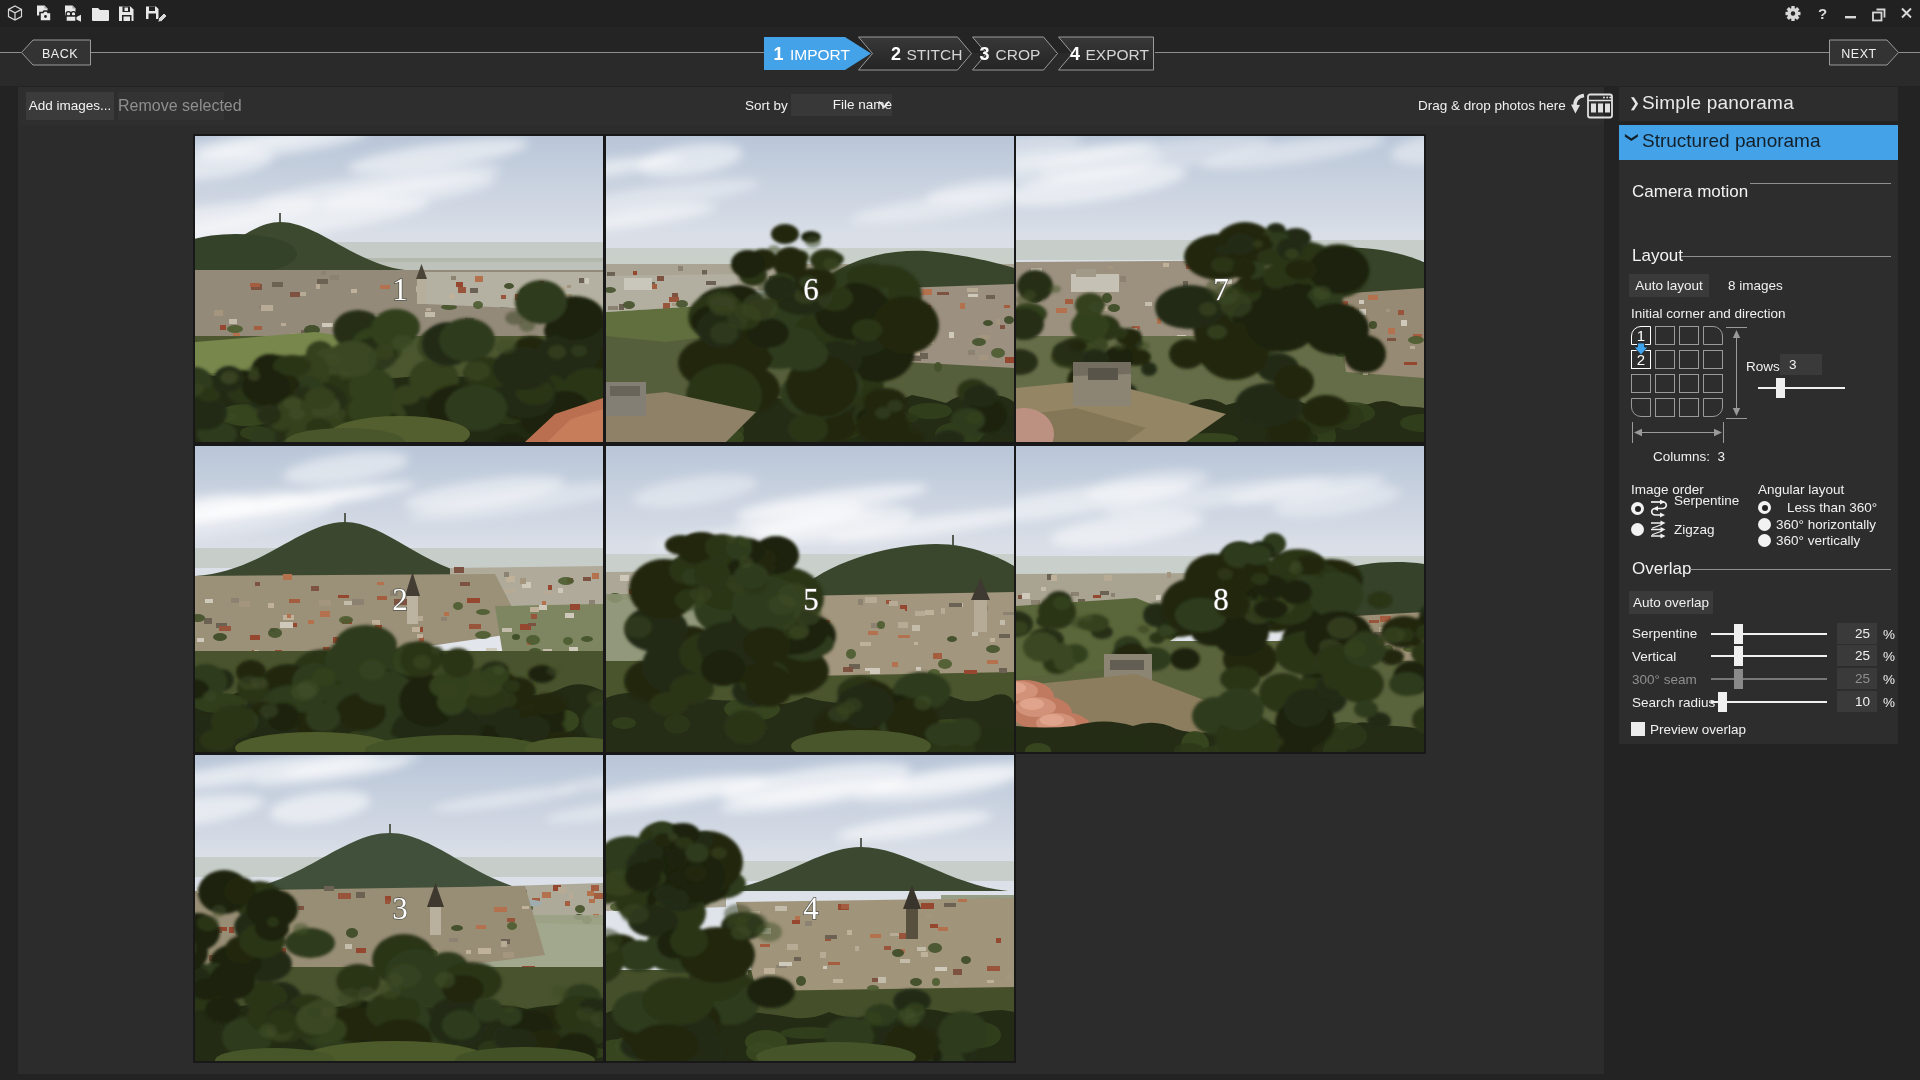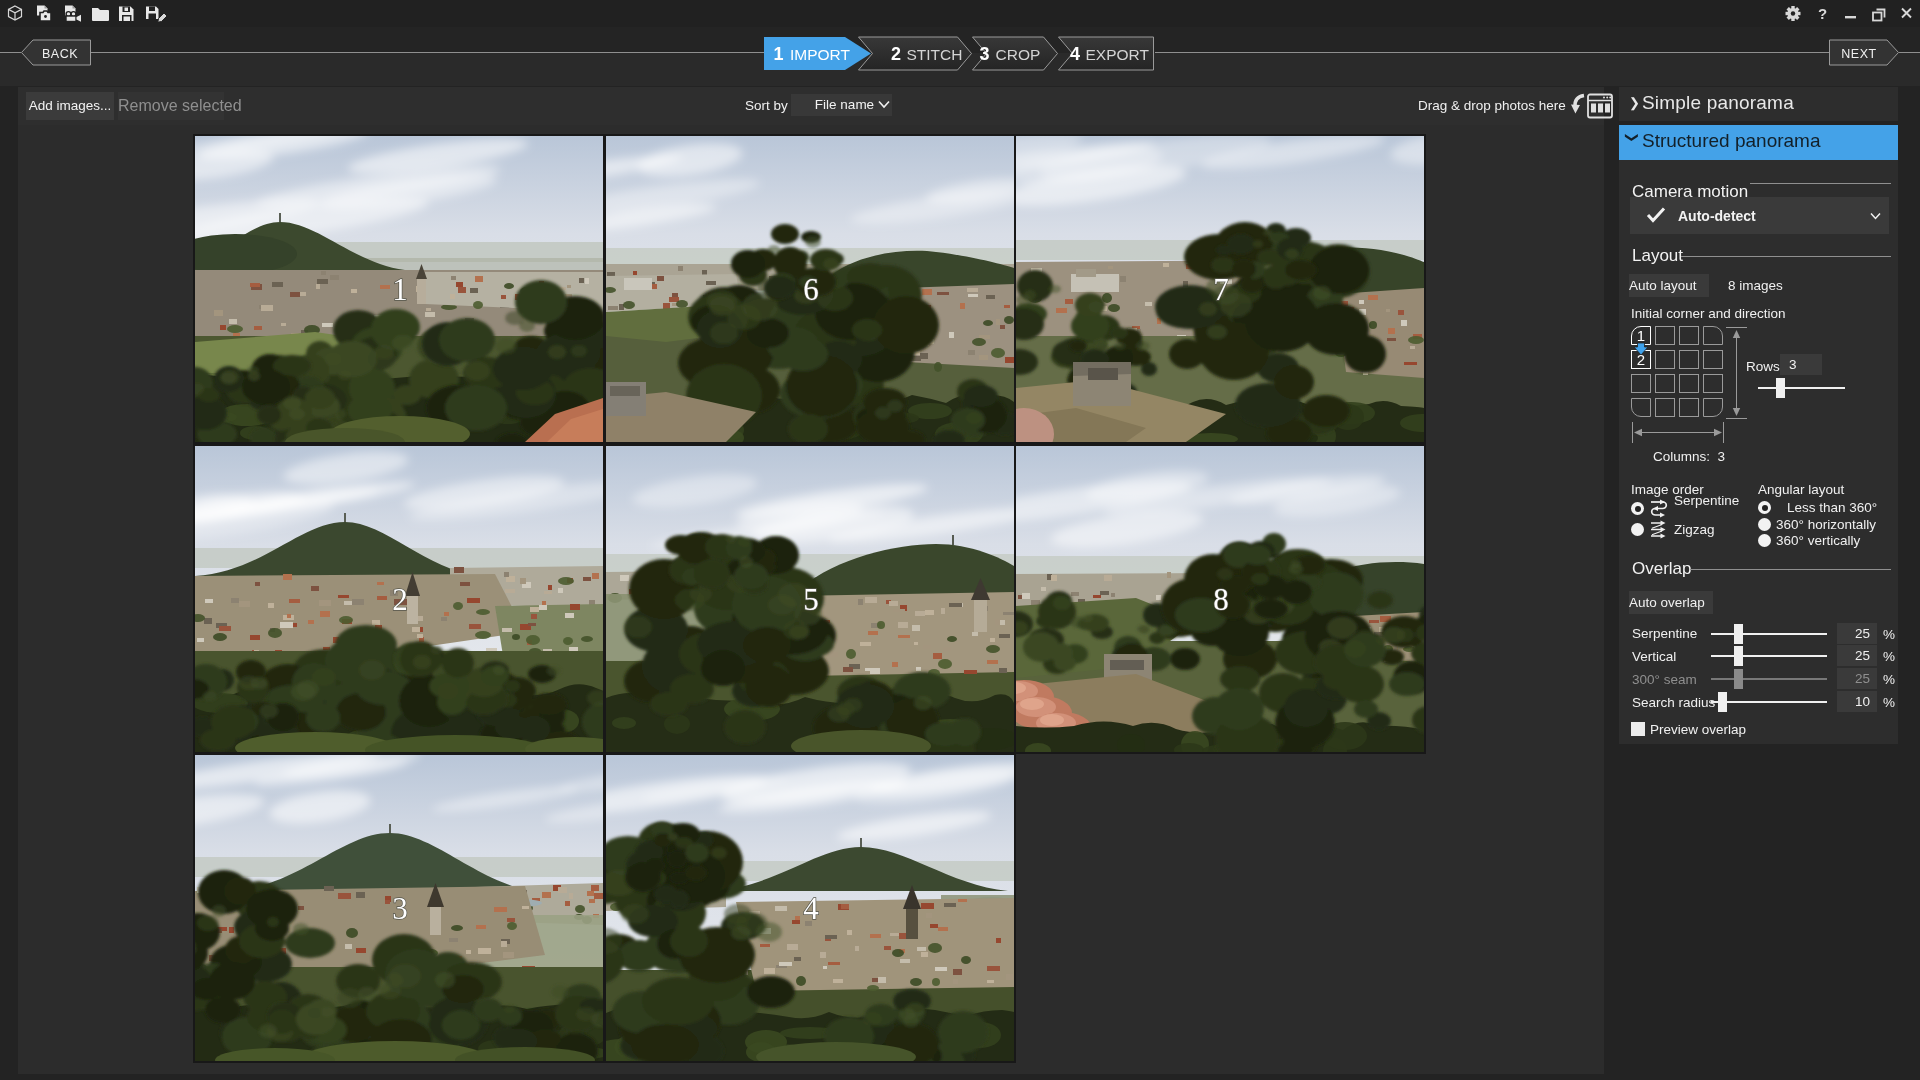--- a/index.html
+++ b/index.html
@@ -17,21 +17,21 @@
 #panel{position:absolute;left:1619px;top:87px;width:279px}
 .phead{position:relative;height:34px;background:#2d2d2d;color:#e8e8e8;font-size:19px;font-weight:300}
 .phead .chev{position:absolute;left:10px;top:8px;font-size:13px;color:#e8e8e8}
 .phead .lbl{position:absolute;left:23px;top:5px;letter-spacing:0.2px}
 #bluehead{position:relative;margin-top:4px;height:35px;background:#44a2e8;color:#132029;font-size:19px;font-weight:300}
 #bluehead .chev{position:absolute;left:8px;top:7px;font-size:13px;color:#132029}
 #bluehead .lbl{position:absolute;left:23px;top:5px}
 #pbody{position:relative;width:279px;height:584px;background:#2d2d2d;color:#f0f0f0}
 .sect{position:absolute;left:13px;font-size:17px;font-weight:300;color:#f2f2f2}
 .srule{position:absolute;height:1px;background:#8f8f8f}
-.btn{position:absolute;background:#3a3a3a;color:#f0f0f0;font-size:13.5px;text-align:left}
+.btn{position:absolute;background:#3a3a3a;color:#f0f0f0;font-size:13.5px;text-align:center}
 .small{font-size:13.5px}
 .slabel{position:absolute;left:13px;font-size:13.5px;color:#f0f0f0}
 .gray{color:#8f8f8f}
 .track{position:absolute;height:2px;background:#f0f0f0}
 .track.dis{background:#787878}
 .thumb{position:absolute;width:9px;height:20px;background:#f0f0f0}
 .thumb.dis{background:#8a8a8a}
 .valbox{position:absolute;width:40px;height:21px;background:#3a3a3a;font-size:13.5px;color:#f0f0f0;text-align:right;padding-right:7px;line-height:21px}
 .pct{position:absolute;font-size:13.5px;color:#f0f0f0}
 .radio{position:absolute;width:13px;height:13px;border-radius:50%;background:#f2f2f2}
@@ -140,21 +140,21 @@
   <text x="216.5" y="23.5" font-size="18" font-weight="bold" fill="#fff">3</text>
   <text x="232.5" y="23.5" font-size="15.5" fill="#d4d4d4">CROP</text>
   <text x="307" y="23.5" font-size="18" font-weight="bold" fill="#fff">4</text>
   <text x="322.5" y="23.5" font-size="15.5" fill="#d4d4d4">EXPORT</text>
 </svg>
 
 <div id="toolbar">
   <div class="tbtn" style="left:8px;width:88px">Add images...</div>
   <div class="tbtn" style="left:100px;width:106px;background:#333333;color:#8f8f8f;font-size:16px">Remove selected</div>
   <div class="abs" style="left:727px;top:11px;font-size:13.5px;color:#f0f0f0">Sort by</div>
-  <div class="tbtn" style="left:773px;top:7px;width:101px;height:22px;line-height:22px;background:#383838;text-align:center;padding-left:6px">File name</div>
+  <div class="tbtn" style="left:773px;top:7px;width:101px;height:22px;line-height:22px;background:#383838;text-align:right;padding-left:6px">File name</div>
   <svg class="abs" style="left:860px;top:13px" width="12" height="9" viewBox="0 0 12 9">
       <path d="M1 1.5 L6 7 L11 1.5" fill="none" stroke="#f0f0f0" stroke-width="1.6"></path>
     </svg>
   <div class="abs" style="left:1400px;top:11px;font-size:13.5px;color:#f0f0f0">Drag &amp; drop photos here</div>
   <svg class="abs" style="left:1553px;top:6px" width="42" height="26" viewBox="0 0 42 26">
     <path d="M13 2.5 C6 3.5 3.5 8 4 14" fill="none" stroke="#e0e0e0" stroke-width="3.4"></path>
     <path d="M0 11.5 L4.4 20.5 L9 12 Z" fill="#e0e0e0"></path>
     <g>
       <rect x="17" y="1.5" width="24" height="23" rx="2" fill="none" stroke="#e0e0e0" stroke-width="1.8"></rect>
       <line x1="17" y1="7.5" x2="41" y2="7.5" stroke="#e0e0e0" stroke-width="1.5"></line>
@@ -2106,29 +2106,20 @@
       <span class="lbl">Simple panorama</span>
     </div>
   <div id="bluehead">
       <span class="chev" style="top:5px;display:inline-block;transform:rotate(90deg)">❯</span>
       <span class="lbl">Structured panorama</span>
     </div>
   <div id="pbody">
 
     <div class="sect" style="top:22px">Camera motion</div>
     <div class="srule" style="left:131px;top:23px;width:141px"></div>
-    <div class="abs" style="left:11px;top:37px;width:259px;height:37px;background:#3a3a3a">
-      <svg class="abs" style="left:16px;top:10px" width="20" height="16" viewBox="0 0 20 16">
-          <path d="M2 8 L7 13.5 L18 1.5" fill="none" stroke="#f2f2f2" stroke-width="3"></path>
-        </svg>
-      <div class="abs" style="left:48px;top:11px;font-size:14px;font-weight:bold;color:#f2f2f2">Auto-detect</div>
-      <svg class="abs" style="left:240px;top:15px" width="11" height="8" viewBox="0 0 11 8">
-          <path d="M1 1.5 L5.5 6.5 L10 1.5" fill="none" stroke="#f0f0f0" stroke-width="1.5"></path>
-        </svg>
-    </div>
 
     <div class="sect" style="top:86px">Layout</div>
     <div class="srule" style="left:62px;top:96px;width:210px"></div>
     <div class="btn" style="left:10px;top:114px;width:80px;height:23px;line-height:23px">Auto layout</div>
     <div class="abs small" style="left:109px;top:118px">8 images</div>
     <div class="abs small" style="left:12px;top:146px">Initial corner and direction</div>
 
     <svg class="abs" style="left:12px;top:166px" width="120" height="120" viewBox="0 0 120 120">
       <g fill="none" stroke="#9a9a9a" stroke-width="1">
         <path d="M10 0.5 H19.5 V18.5 H0.5 V10 A9.5 9.5 0 0 1 10 0.5 Z" stroke="#ffffff"></path>

